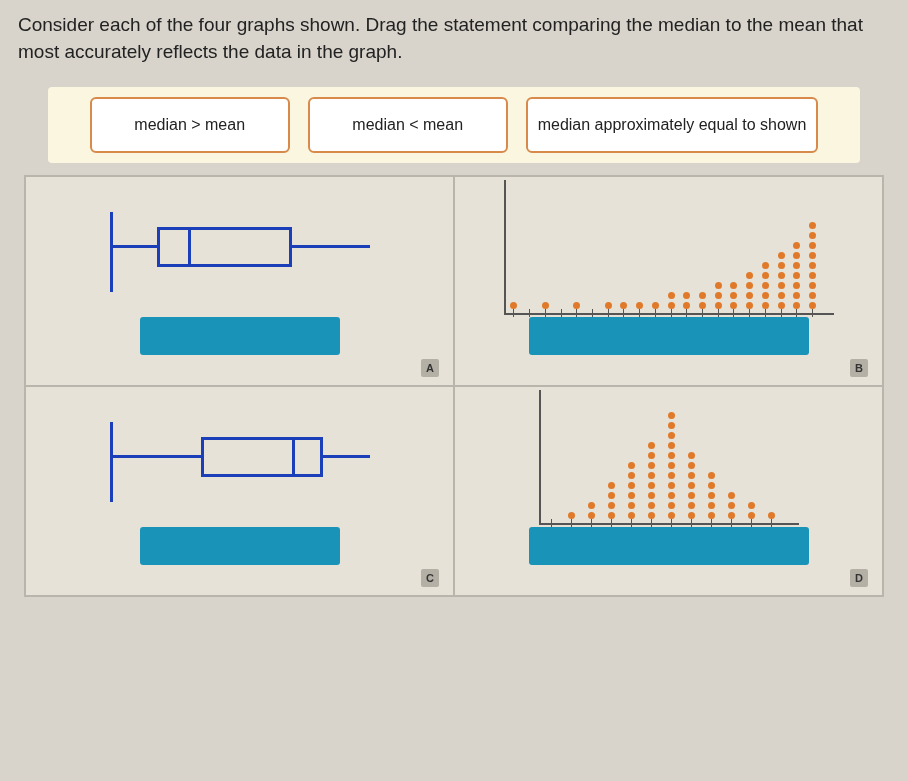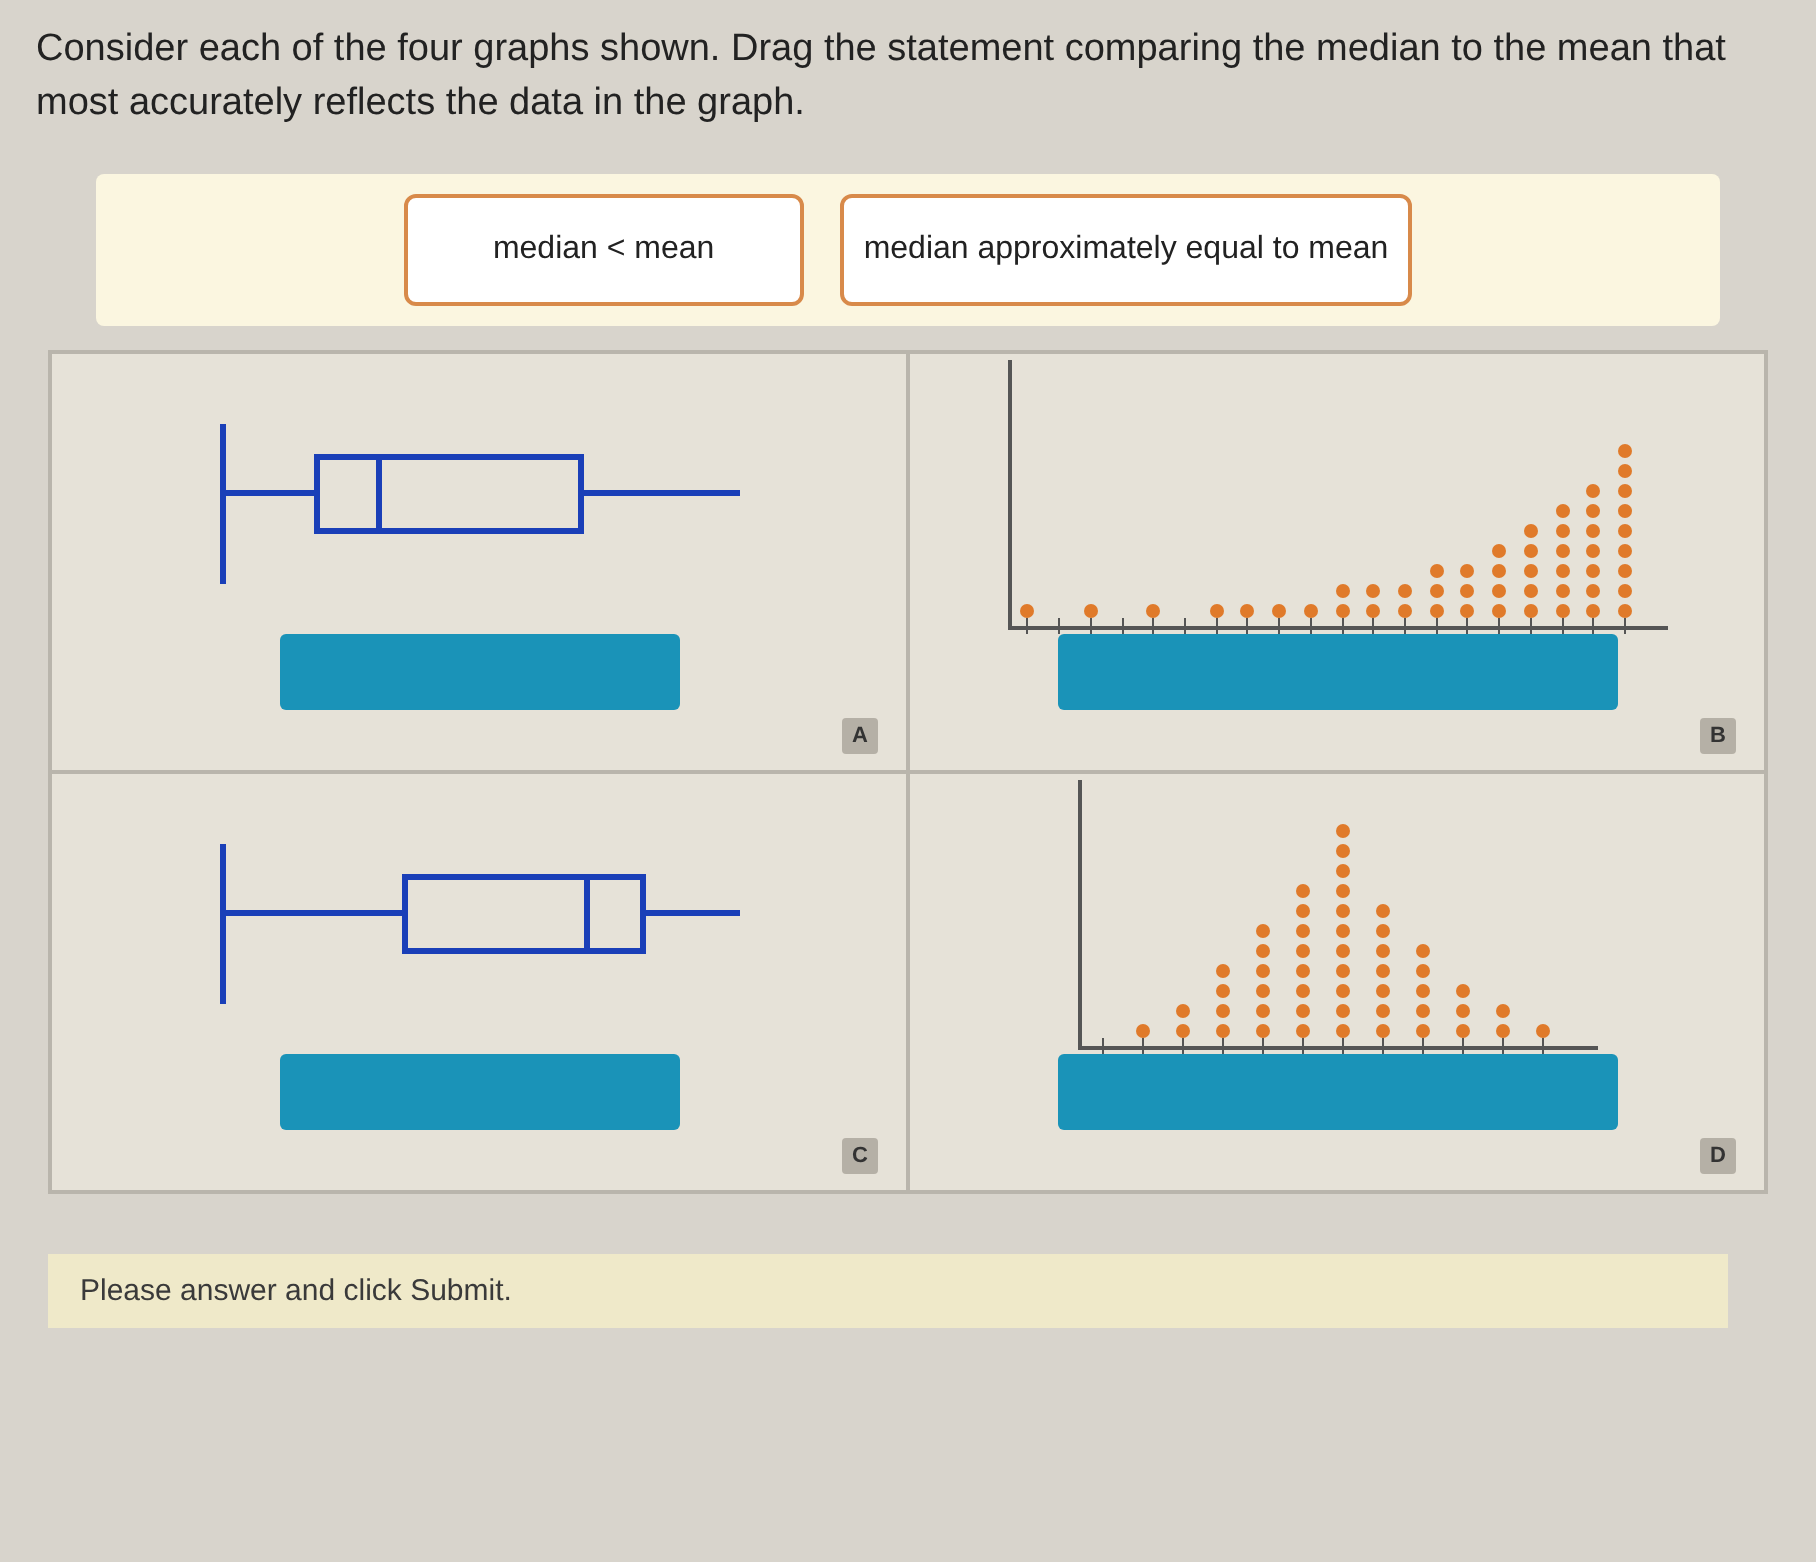--- a/index.html
+++ b/index.html
@@ -154,22 +154,23 @@
     height: 1px;
     background: #888;
   }
 </style>
 </head>
 <body>
 
 <div class="prompt">Consider each of the four graphs shown. Drag the statement comparing the median to the mean that most accurately reflects the data in the graph.</div>
 
 <div class="options-row">
+  <div class="option-card">median &gt; mean</div>
   <div class="option-card">median &lt; mean</div>
-  <div class="option-card">median approximately equal to mean</div>
+  <div class="option-card">median approximately equal to shown</div>
 </div>
 
 <div class="grid">
 
   <div class="cell">
     <div class="graph-area">
       <div class="boxplot">
         <div class="bp-vline" style="left:0;top:15px;height:40px;width:3px;background:#1a3fb8"></div>
         <div class="bp-hline bp-line" style="left:0;width:47px"></div>
         <div class="bp-box" style="left:47px;width:135px"></div>
@@ -343,14 +344,13 @@
           <div class="dot" style="left: 227px; bottom: 4px;"></div>
         </div>
     </div>
     <div class="dropzone"></div>
     <div class="cell-label">D</div>
   </div>
 
 </div>
 
 <div class="footer">
-  <div class="footer-msg">Please answer and click Submit.</div>
 </div>
 
 </body></html>

